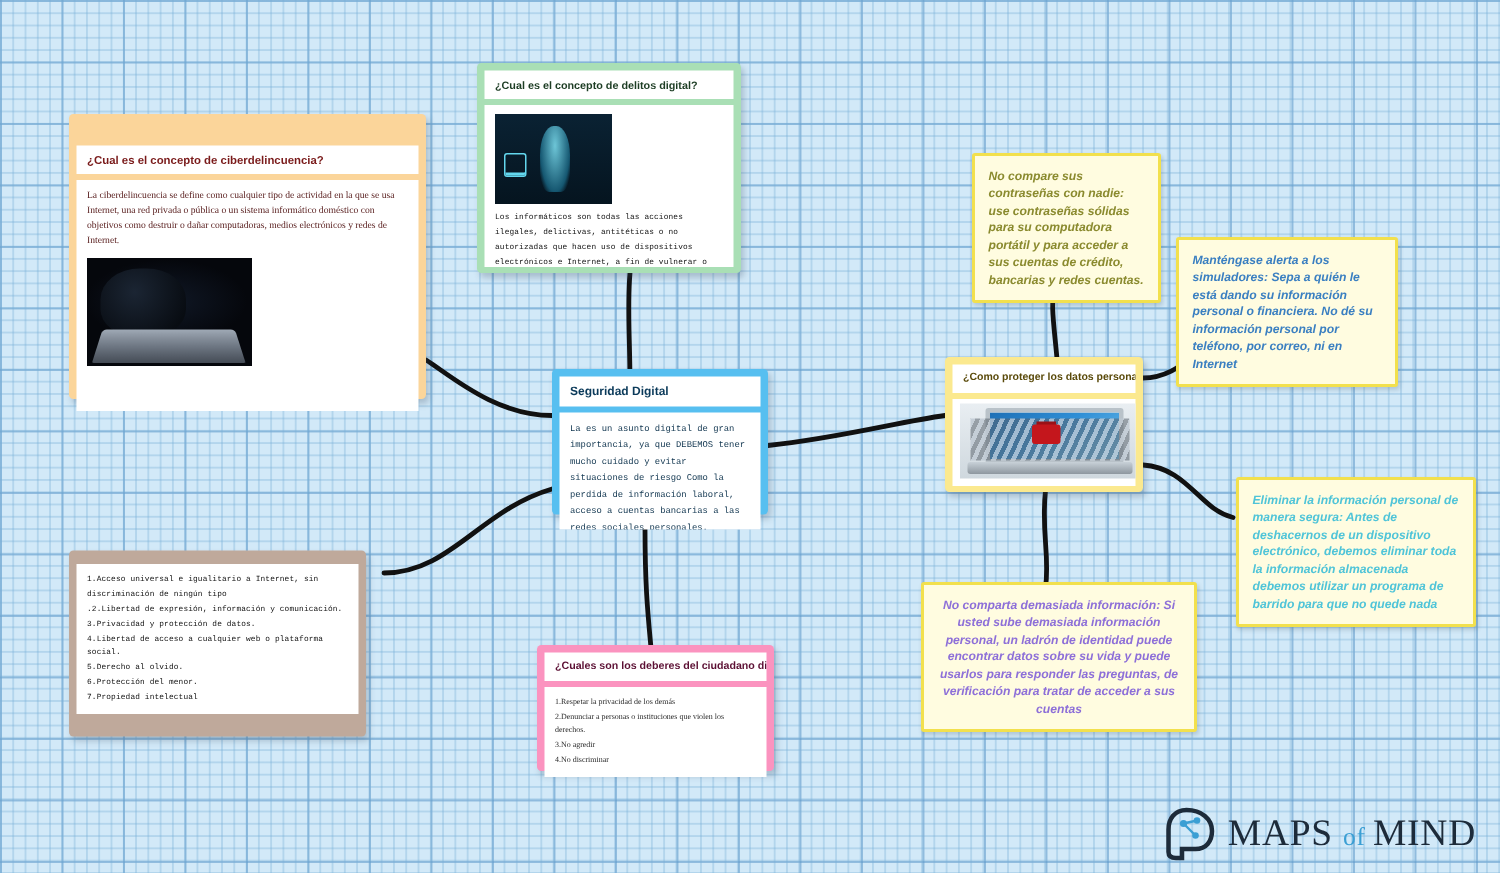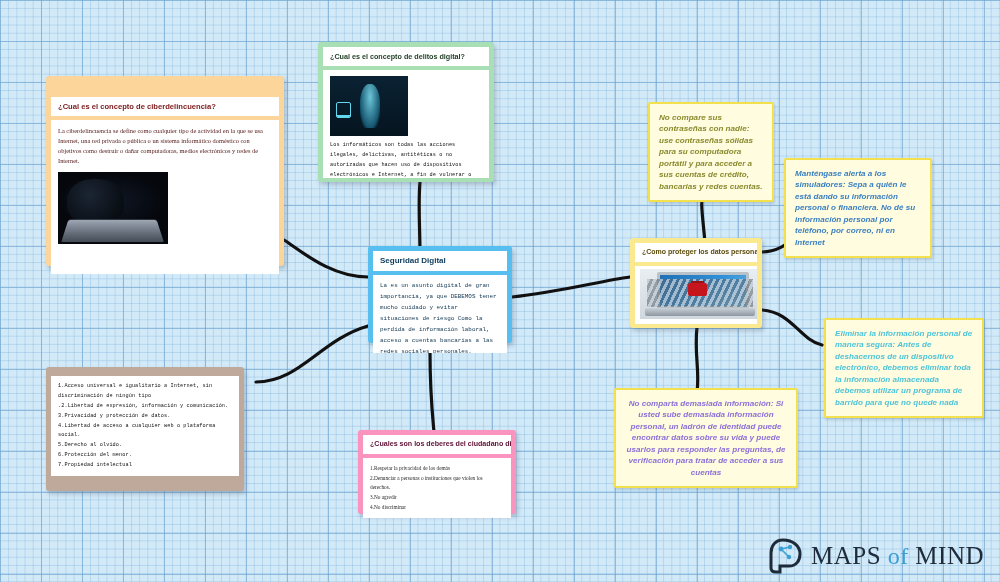--- a/index.html
+++ b/index.html
@@ -220,21 +220,21 @@
     gap: 8px;
   }
   #logo .wordmark {
     font-family: "Liberation Serif", serif;
     font-size: 25px;
     letter-spacing: .5px;
     color: #1d2b3a;
   }
   #logo .wordmark .of {
     color: #3b9fd4;
-    font-size: 24px;
+    font-size: 17px;
     font-style: normal;
   }
 </style>
 </head>
 <body>
 
 <div id="canvas"></div>
 
 <svg id="links" viewBox="0 0 1000 582">
 

